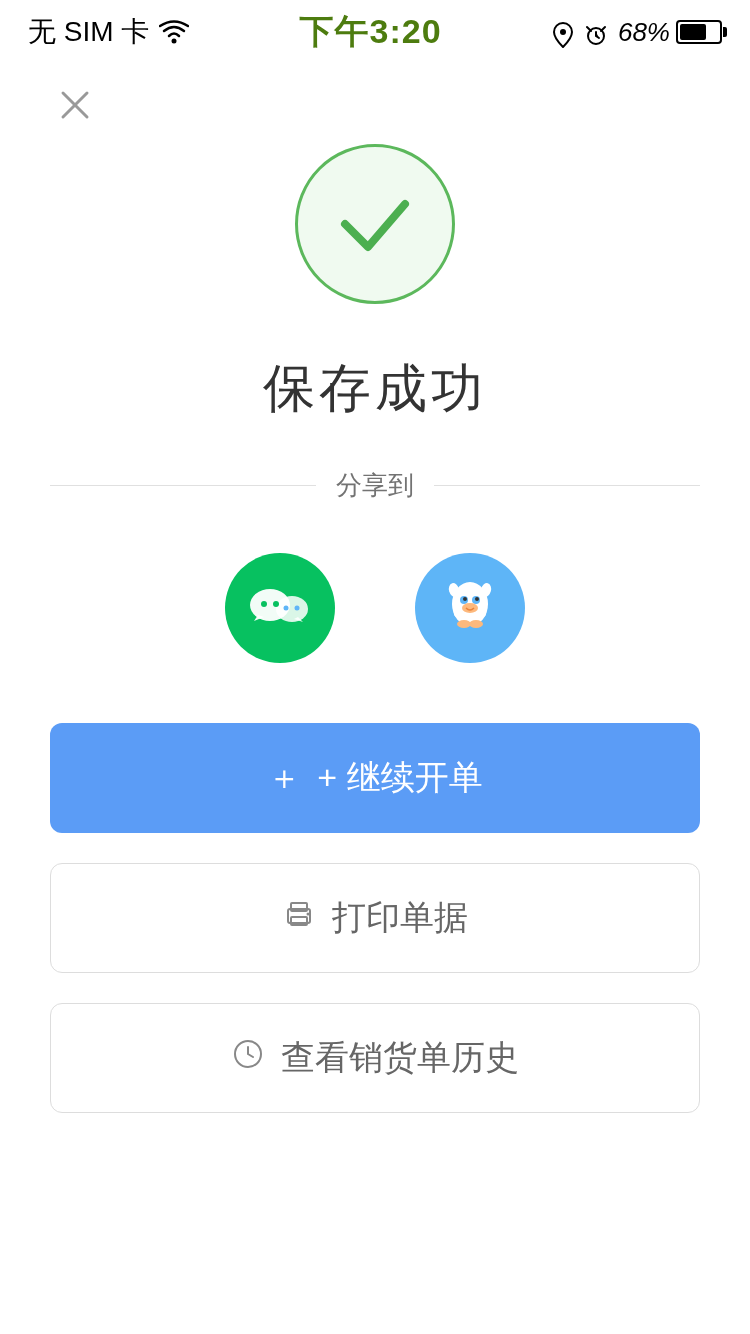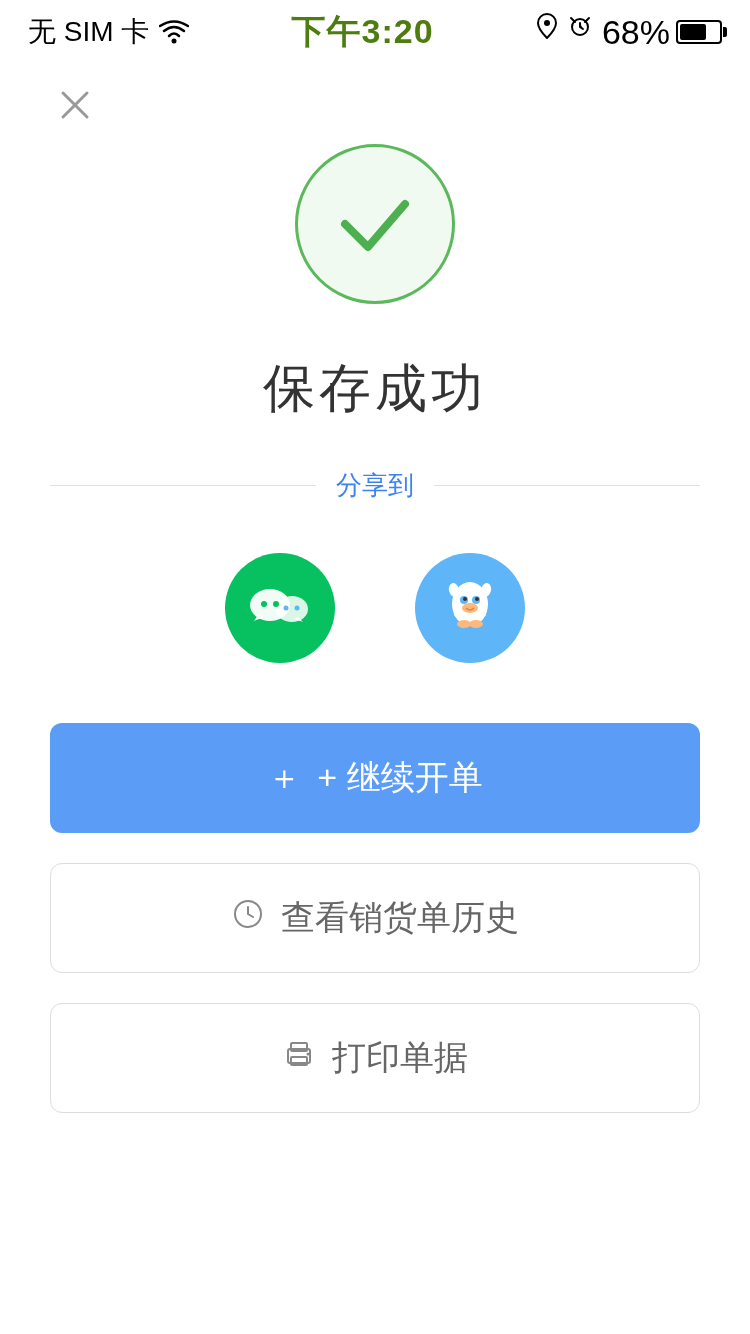--- a/index.html
+++ b/index.html
@@ -36,24 +36,25 @@
 
     .status-center {
       font-size: 34px;
       font-weight: 600;
       color: #4d7c0f;
       letter-spacing: 1px;
     }
 
     .status-right {
       display: flex;
-      align-items: flex-start;
+      align-items: flex-end;
       gap: 10px;
-      font-size: 34px;
+      font-size: 26px;
       color: #000;
+      font-style: italic;
     }
 
     .battery-container {
       display: flex;
       align-items: center;
       gap: 6px;
     }
 
     .battery-icon {
       width: 46px;
@@ -153,21 +154,21 @@
     }
 
     .divider-line {
       flex: 1;
       height: 1px;
       background: #e0e0e0;
     }
 
     .share-label {
       font-size: 26px;
-      color: #3b82f6;
+      color: #737373;
       white-space: nowrap;
     }
 
     .share-icons {
       display: flex;
       justify-content: center;
       gap: 80px;
     }
 
     .share-icon-btn {
@@ -336,33 +337,33 @@
   <div class="action-buttons">
 
     <button class="action-btn btn-primary">
       <span class="btn-icon">＋</span>
       <span class="btn-text">+ 继续开单</span>
     </button>
 
     <button class="action-btn btn-secondary">
       <span class="btn-icon">
         <svg width="34" height="34" viewBox="0 0 34 34" fill="none">
-          <circle cx="17" cy="17" r="13" stroke="#888" stroke-width="2"></circle>
-          <path d="M17 10 L17 17 L22 20" stroke="#888" stroke-width="2" stroke-linecap="round"></path>
-        </svg>
-      </span>
-      <span class="btn-text">查看销货单历史</span>
-    </button>
-
-    <button class="action-btn btn-secondary">
-      <span class="btn-icon">
-        <svg width="34" height="34" viewBox="0 0 34 34" fill="none">
           <rect x="6" y="12" width="22" height="14" rx="2" stroke="#888" stroke-width="2"></rect>
           <rect x="9" y="6" width="16" height="8" rx="1" stroke="#888" stroke-width="2"></rect>
           <rect x="9" y="20" width="16" height="8" rx="1" stroke="#888" stroke-width="2"></rect>
           <circle cx="26" cy="17" r="1.5" fill="#888"></circle>
         </svg>
       </span>
       <span class="btn-text">打印单据</span>
     </button>
+
+    <button class="action-btn btn-secondary">
+      <span class="btn-icon">
+        <svg width="34" height="34" viewBox="0 0 34 34" fill="none">
+          <circle cx="17" cy="17" r="13" stroke="#888" stroke-width="2"></circle>
+          <path d="M17 10 L17 17 L22 20" stroke="#888" stroke-width="2" stroke-linecap="round"></path>
+        </svg>
+      </span>
+      <span class="btn-text">查看销货单历史</span>
+    </button>
   </div>
 
 </div>
 
 </body></html>

